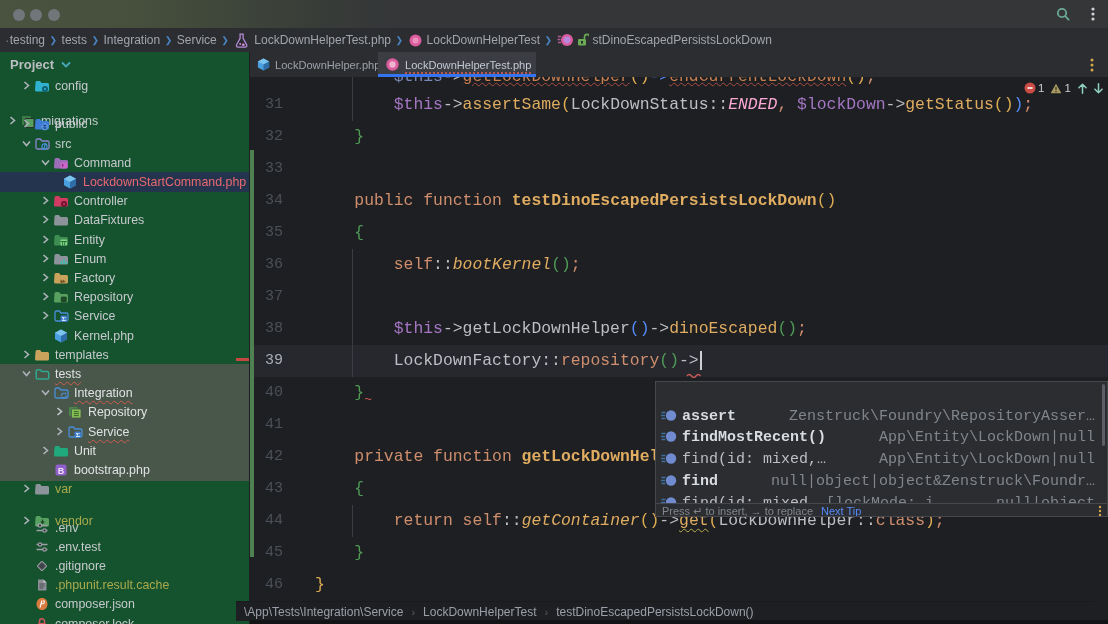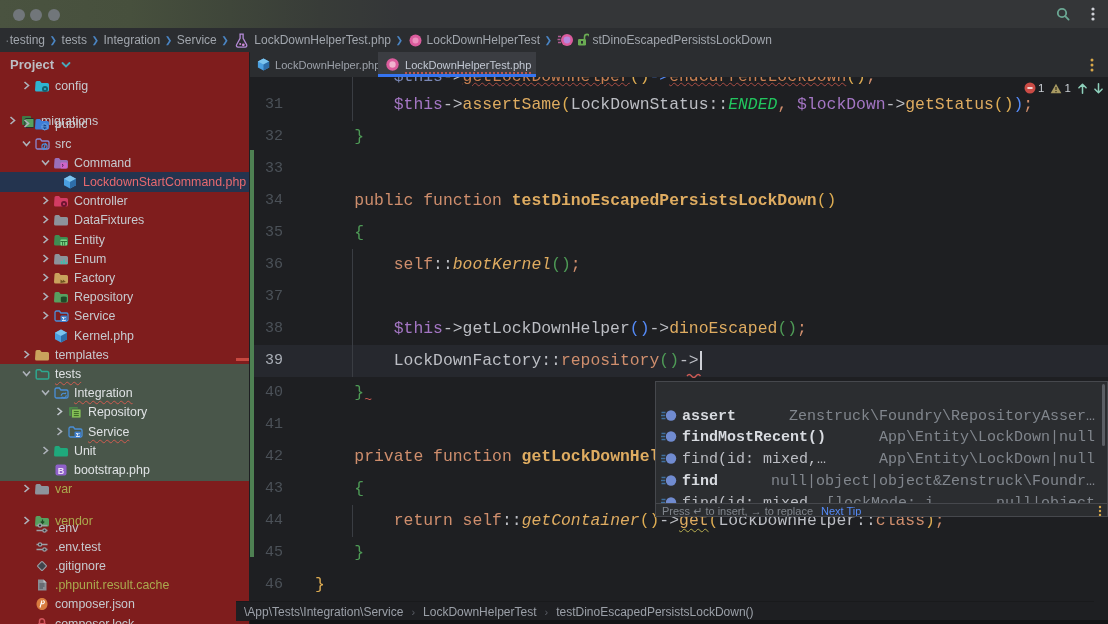--- a/index.html
+++ b/index.html
@@ -7,41 +7,41 @@
 #app{position:absolute;top:0;left:0;width:1108px;height:624px;overflow:hidden;}
 
 #titlebar{position:absolute;top:0;left:0;width:1108px;height:28px;
  background:linear-gradient(90deg,#4a5340 0px,#47503d 130px,#3f463a 230px,#383c38 320px,#343638 400px,#343638 1108px);}
 .dot{position:absolute;top:8.5px;width:12px;height:12px;border-radius:50%;background:#71767a;}
 
 #crumbbar{position:absolute;top:28px;left:0;width:1108px;height:24px;background:#2b2d30;border-bottom:1px solid #222326;
  display:flex;align-items:center;font-size:12px;color:#a1a6ad;}
 .cr-sep{color:#4a85c4;font-size:9px;padding:0 4.5px;}
 
-#leftpanel{position:absolute;top:52px;left:0;width:249px;height:572px;background:#7f1d1d;overflow:hidden;}
+#leftpanel{position:absolute;top:52px;left:0;width:249px;height:572px;background:#14532d;overflow:hidden;}
 #projhead{position:absolute;top:0;left:0;height:25px;display:flex;align-items:center;padding-left:10px;font-size:13px;font-weight:bold;color:#bcbec4;}
 #tree{position:absolute;top:25px;left:0;width:249px;}
 .trow{position:absolute;left:0;width:249px;height:20px;display:flex;align-items:center;font-size:12.4px;color:#c6c9ce;white-space:nowrap;}
 .trow .chev{width:16px;text-align:center;color:#868a91;font-size:9px;flex:none;}
 .trow .ico{width:16px;height:16px;margin-right:5px;flex:none;position:relative;}
 .olive{color:#aaa94e;}
 
 #editor{position:absolute;top:52px;left:250px;width:858px;height:549px;background:#1e1f22;overflow:hidden;}
 #tabbar{position:absolute;top:0;left:0;width:858px;height:25px;background:#2b2d30;z-index:5;}
 .tab{position:absolute;top:0;height:25px;display:flex;align-items:center;font-size:11.1px;white-space:nowrap;overflow:hidden;}
 .tab svg{flex:none;}
 #curline{position:absolute;left:0;top:293px;width:858px;height:32px;background:#26282e;}
 .gl{position:absolute;left:0;width:4px;background:#4e8052;}
 .ln{position:absolute;left:0;width:33px;text-align:right;font-family:"Liberation Mono",monospace;font-size:15px;color:#4b5158;line-height:32px;height:32px;}
 .cl{position:absolute;left:65px;font-family:"Liberation Mono",monospace;font-size:16.4px;line-height:32px;height:32px;white-space:pre;color:#bcbec4;}
 .kw{color:#cf8e6d;}
 .fn{color:#dfac61;}
 .va{color:#a476c4;}
 .it{font-style:italic;}
-.pu{color:#22c55e;}
+.pu{color:#f9a8d4;}
 .gr{color:#4e9a56;}
 .ye{color:#dcab52;}
 .bl{color:#548af7;}
 .or{color:#cf8e6d;}
 .wh{color:#bcbec4;}
 
 #popup{position:absolute;top:381px;left:655px;width:453px;height:136px;background:#2b2d30;border:1px solid #46484d;box-sizing:border-box;z-index:9;overflow:hidden;}
 .prow{position:absolute;left:0;width:451px;height:22px;display:flex;align-items:center;font-family:"Liberation Mono",monospace;font-size:15px;color:#bcbec4;white-space:nowrap;}
 .prow .mico{flex:none;margin:0 5px 0 5px;}
 .prow b{color:#d8dbe0;font-weight:bold;}

